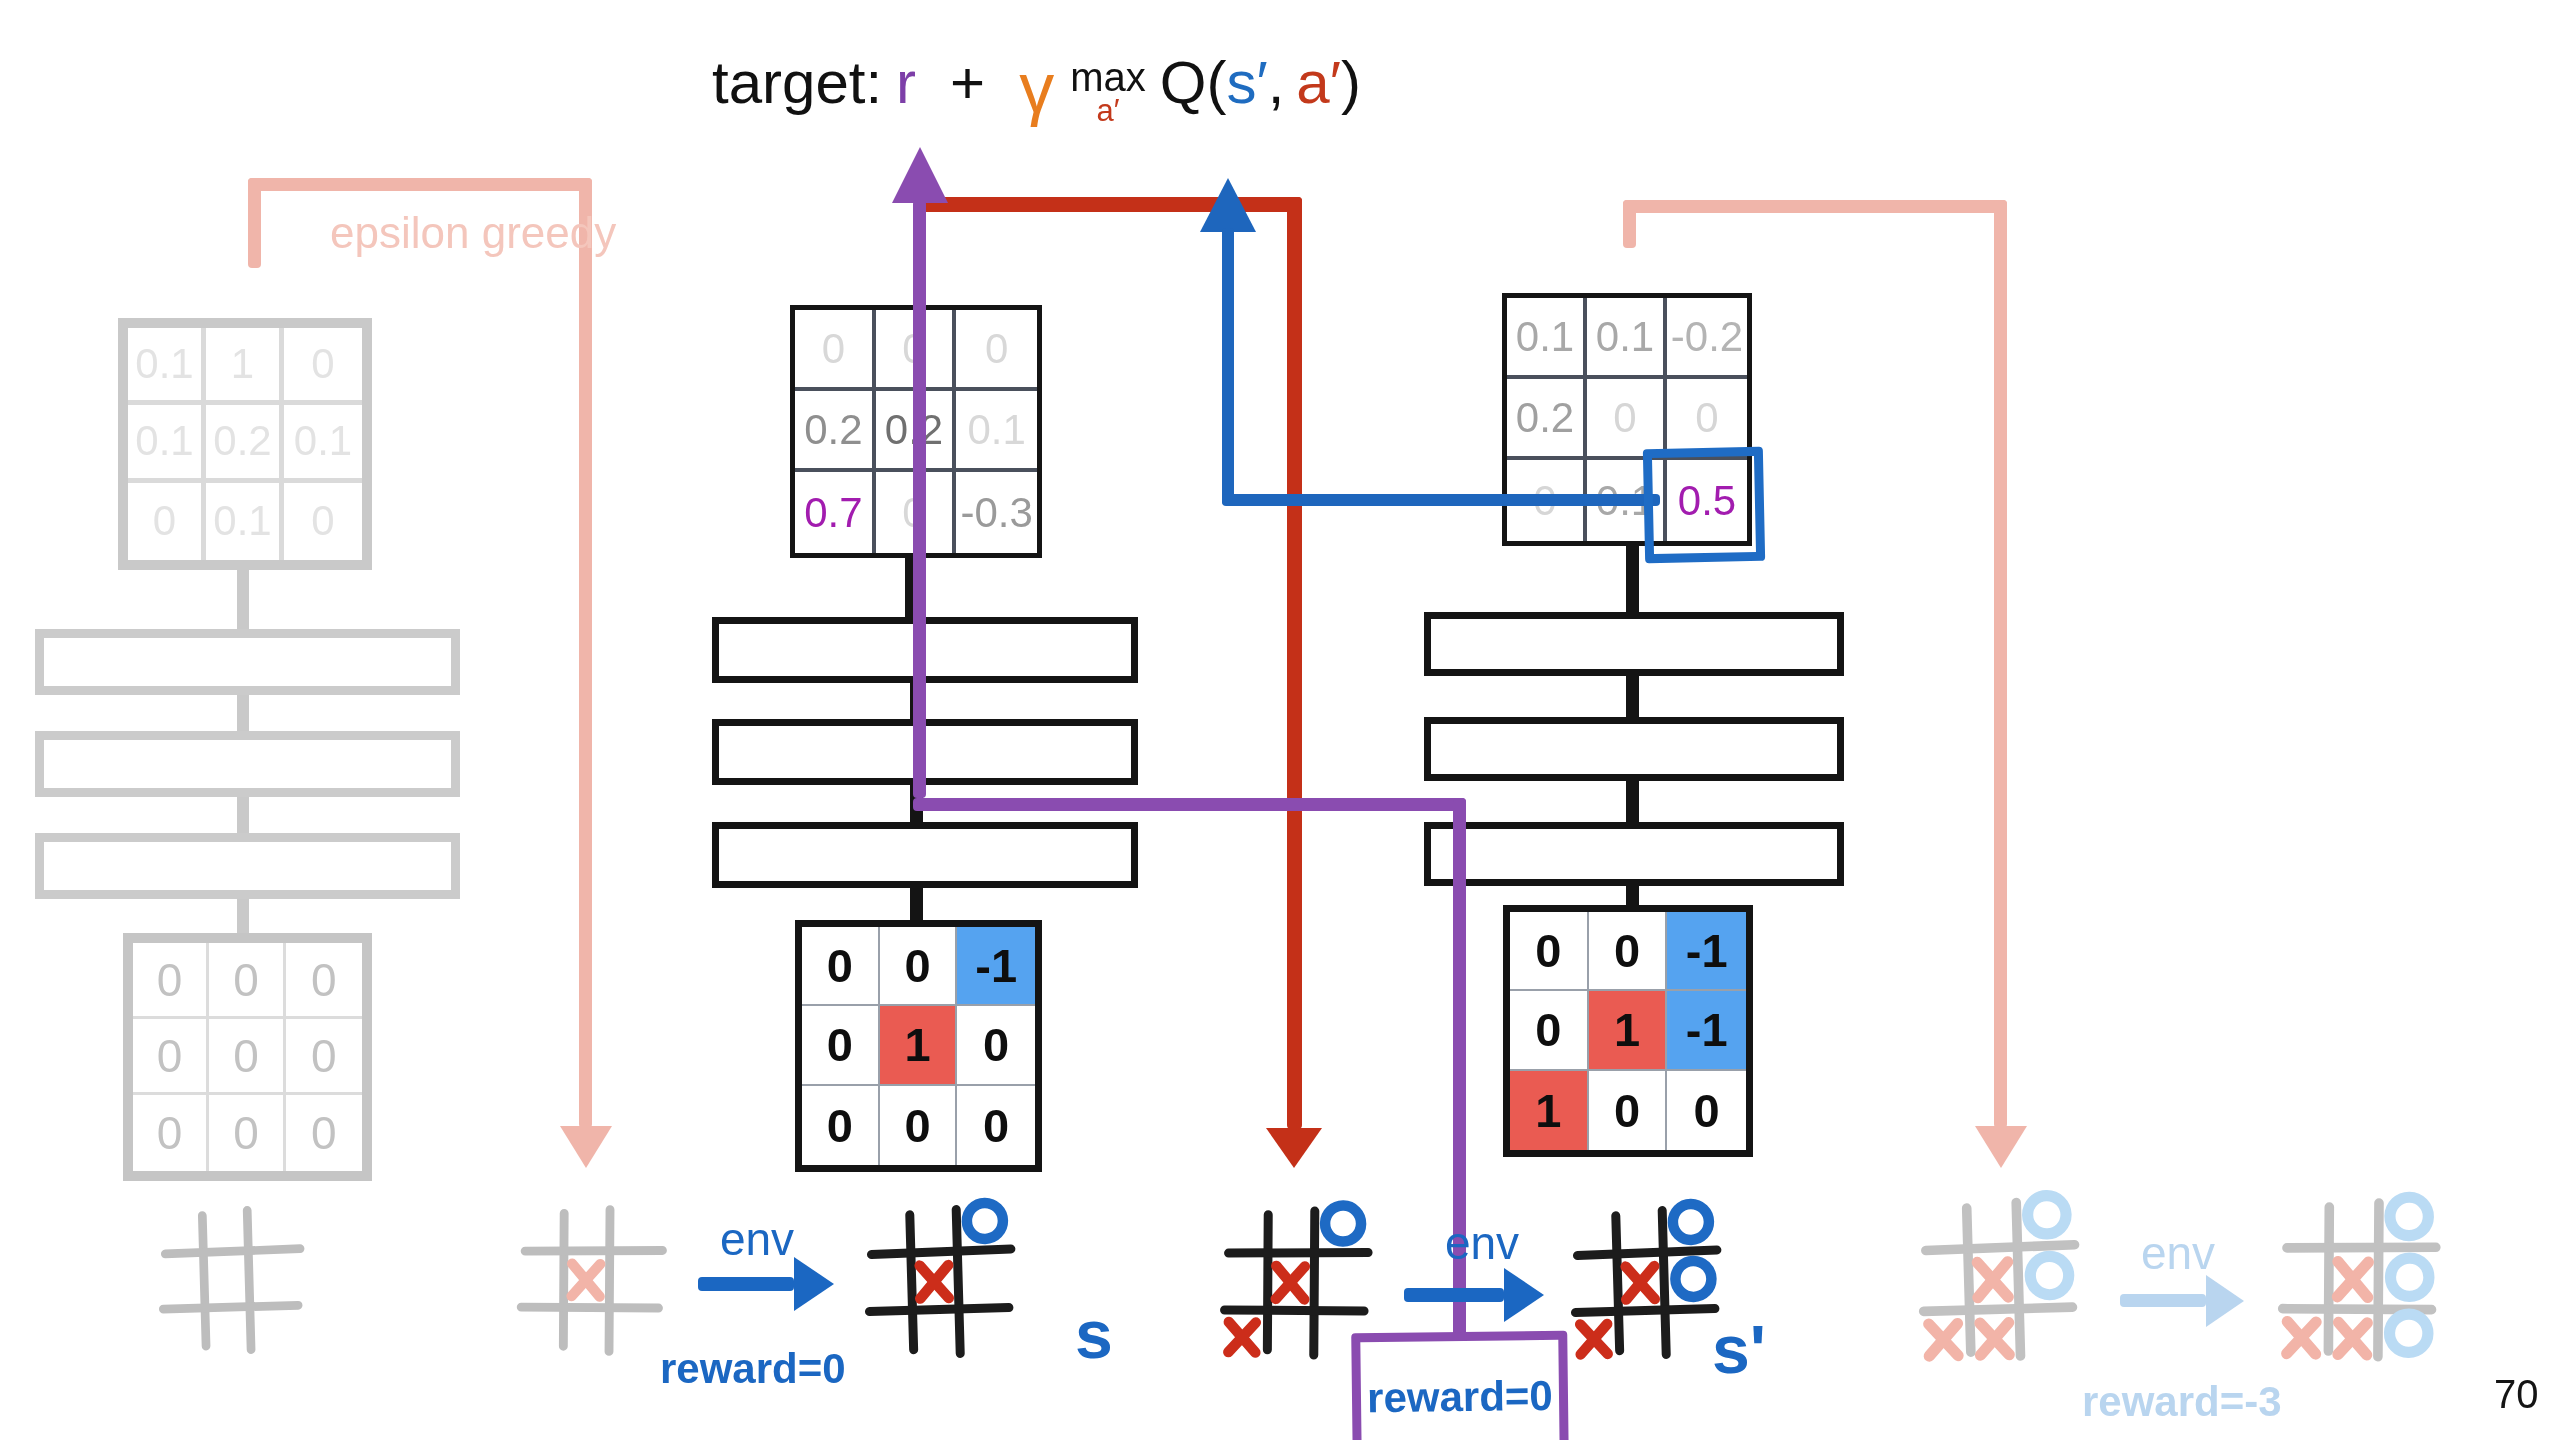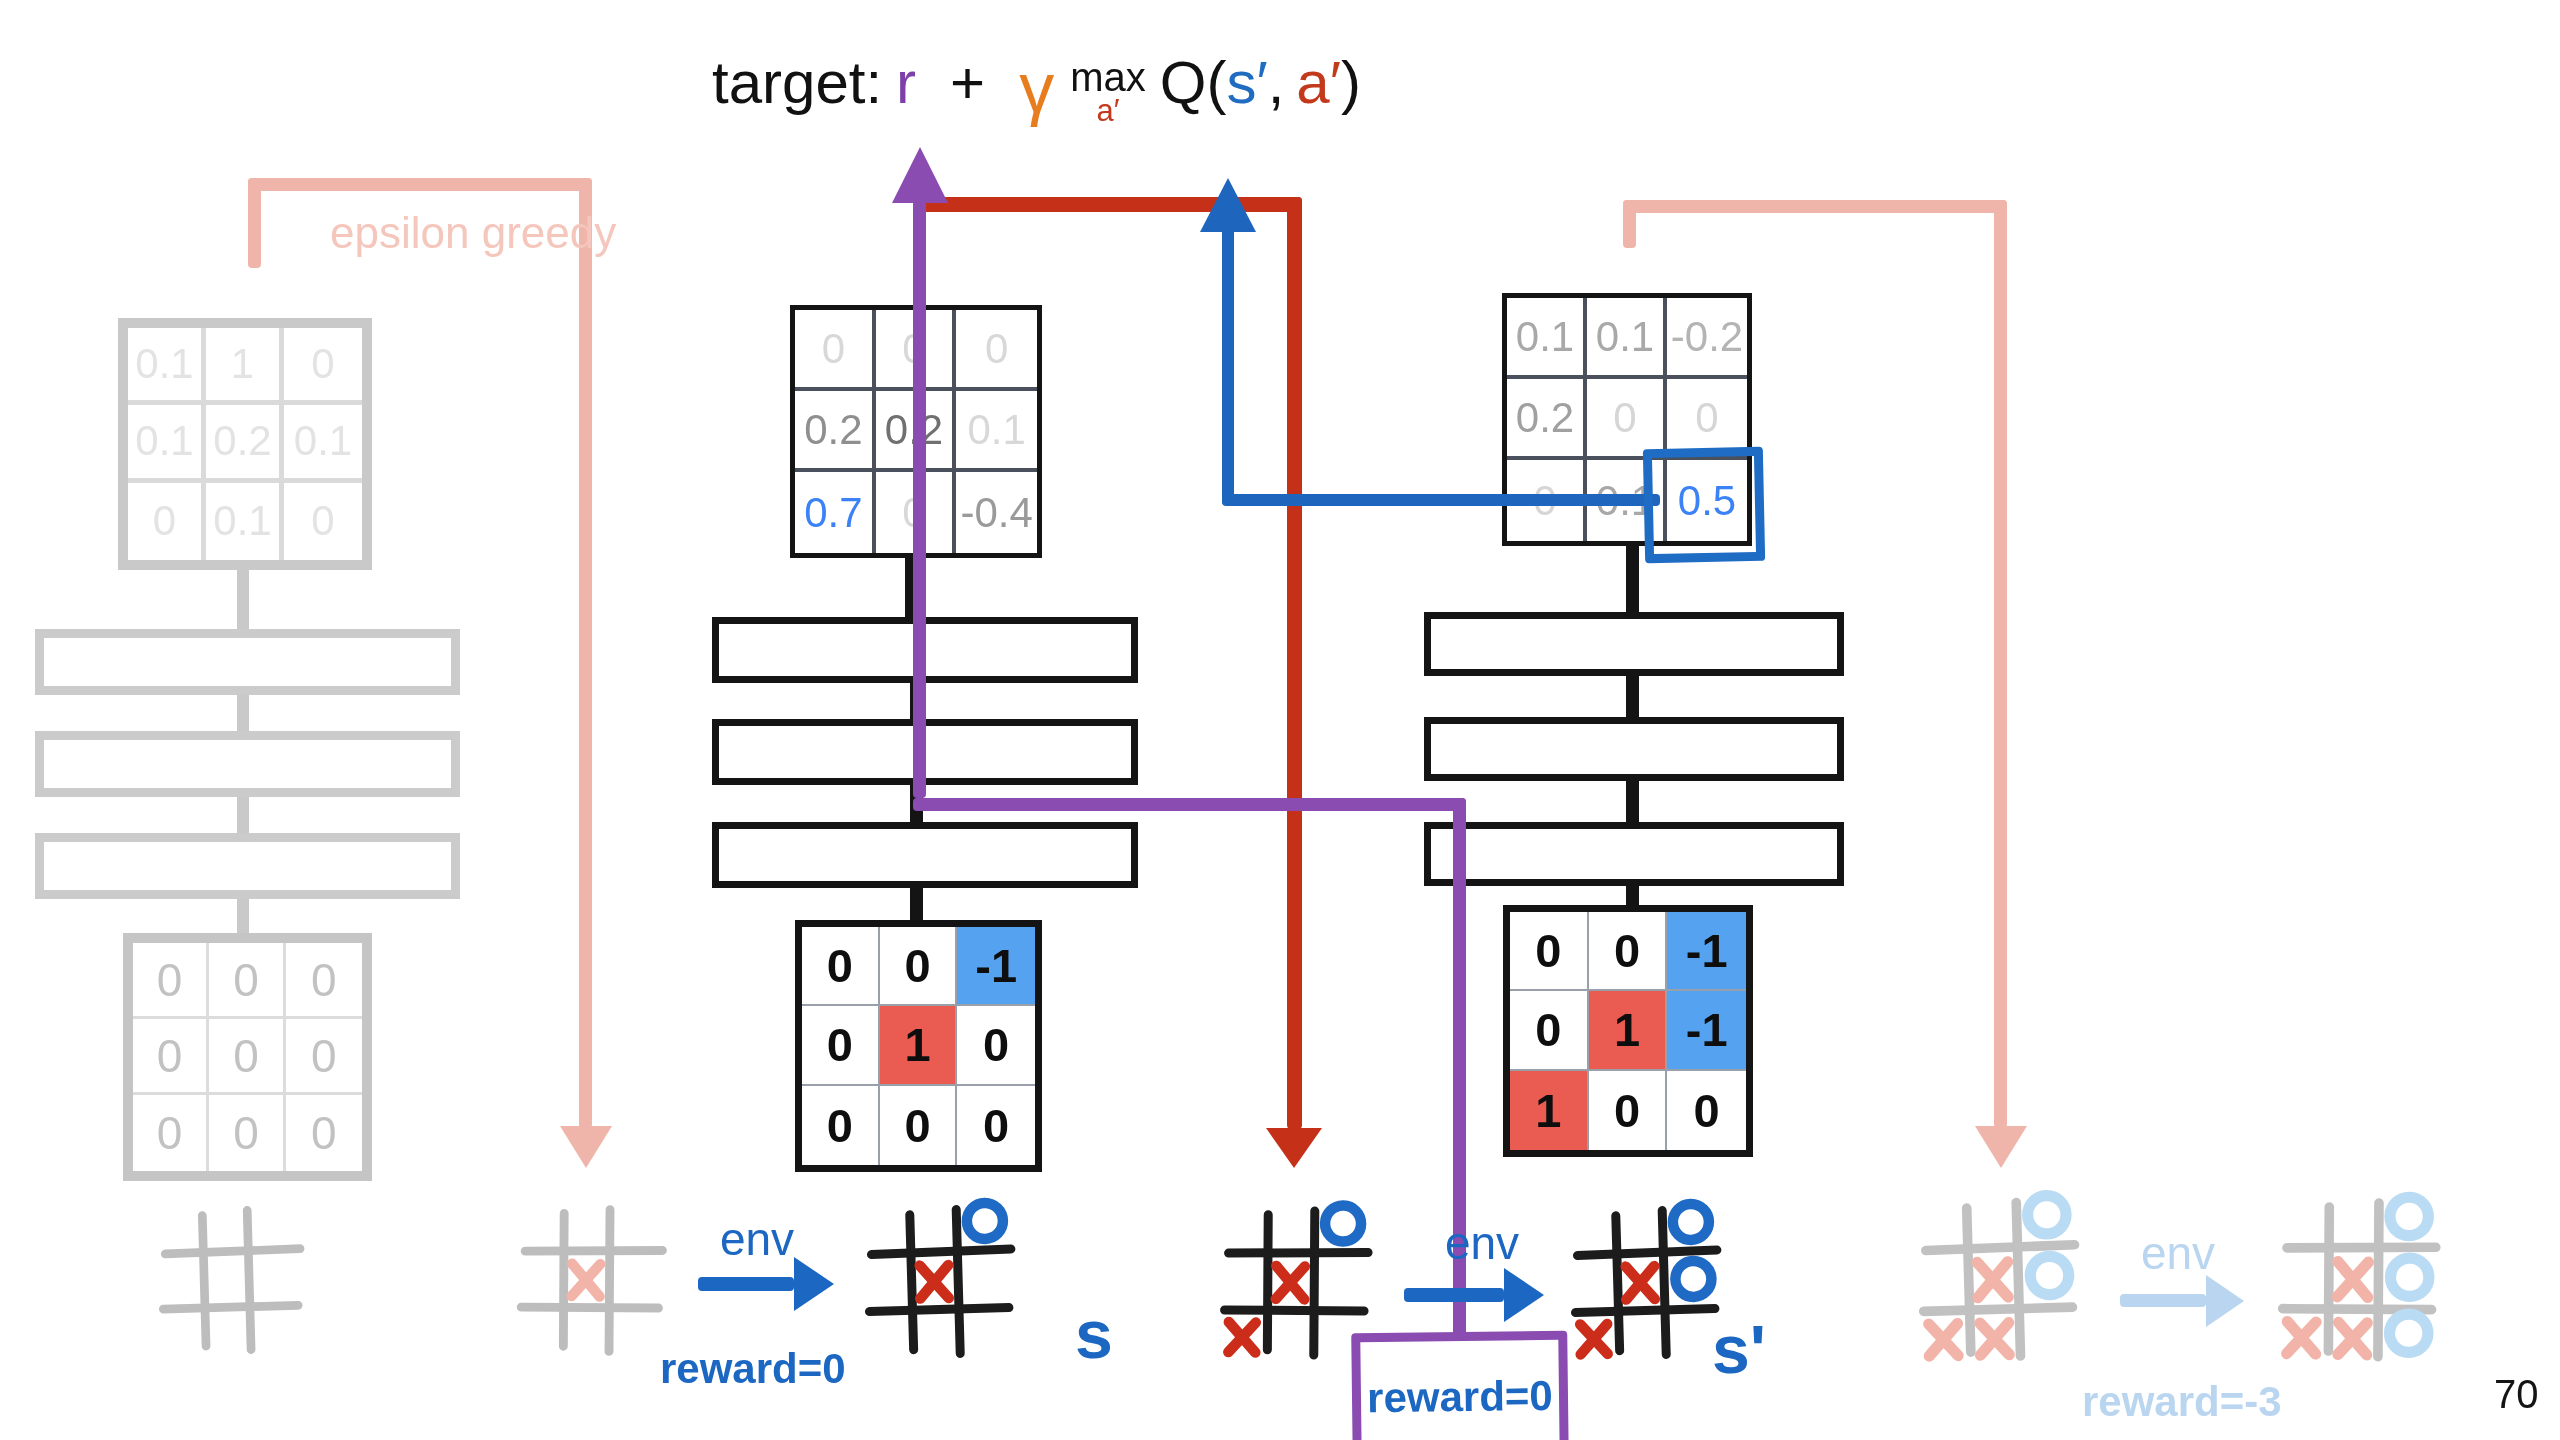--- a/index.html
+++ b/index.html
@@ -33,21 +33,21 @@
 
   .ingrid{border:7px solid #141414;}
   .ingrid .c{border-right:2px solid #99a0aa;border-bottom:2px solid #99a0aa;
              font-size:47px;font-weight:600;color:#0e0e0e;}
 
   .fgrid{border:10px solid #c9c9c9;}
   .fgrid .c{border-right:5px solid #dadada;border-bottom:5px solid #dadada;font-size:42px;color:#e3e3e3;}
   .fzgrid{border:10px solid #c5c5c5;}
   .fzgrid .c{border-right:3px solid #dcdcdc;border-bottom:3px solid #dcdcdc;font-size:46px;color:#c2c2c2;}
 
-  .tl{color:#d8d8d8;} .tm{color:#8f8f8f;} .tm2{color:#707070;} .td{color:#3b82f6;}
+  .tl{color:#d8d8d8;} .tm{color:#8f8f8f;} .tm2{color:#707070;} .td{color:#a21caf;}
   .tm9{color:#9a9a9a;} .tma{color:#a8a8a8;} .tmb{color:#b4b4b4;} .tlr{color:#d6d6d6;} .tm0{color:#a0a0a0;}
   .cb{background:#55a3f0;color:#0f5cab;font-weight:700;}
   .cr{background:#ea5b52;color:#ba2413;font-weight:700;}
 
   
   .layer{position:absolute;background:#fff;border:7px solid #141414;box-sizing:border-box;}
   .flayer{position:absolute;background:#fff;border:9px solid #cbcbcb;box-sizing:border-box;}
   .stub{position:absolute;background:#141414;}
   .fstub{position:absolute;background:#c9c9c9;}
 
@@ -160,21 +160,21 @@
 
 <div class="grid qgrid" style="left:790px;top:305px;width:252px;height:253px;">
   <div class="c tl">0</div>
   <div class="c tl">0</div>
   <div class="c tl">0</div>
   <div class="c tm">0.2</div>
   <div class="c tm2">0.2</div>
   <div class="c tl">0.1</div>
   <div class="c td">0.7</div>
   <div class="c tl">0</div>
-  <div class="c tm9">-0.4</div>
+  <div class="c tm9">-0.3</div>
 </div>
 <div class="stub" style="left:905px;top:556px;width:13px;height:64px;"></div>
 <div class="layer" style="left:712px;top:617px;width:426px;height:66px;"></div>
 <div class="stub" style="left:910px;top:683px;width:13px;height:36px;"></div>
 <div class="layer" style="left:712px;top:719px;width:426px;height:66px;"></div>
 <div class="stub" style="left:910px;top:785px;width:13px;height:37px;"></div>
 <div class="layer" style="left:712px;top:822px;width:426px;height:66px;"></div>
 <div class="stub" style="left:910px;top:888px;width:13px;height:32px;"></div>
 <div class="grid ingrid" style="left:795px;top:920px;width:247px;height:252px;">
   <div class="c">0</div>

